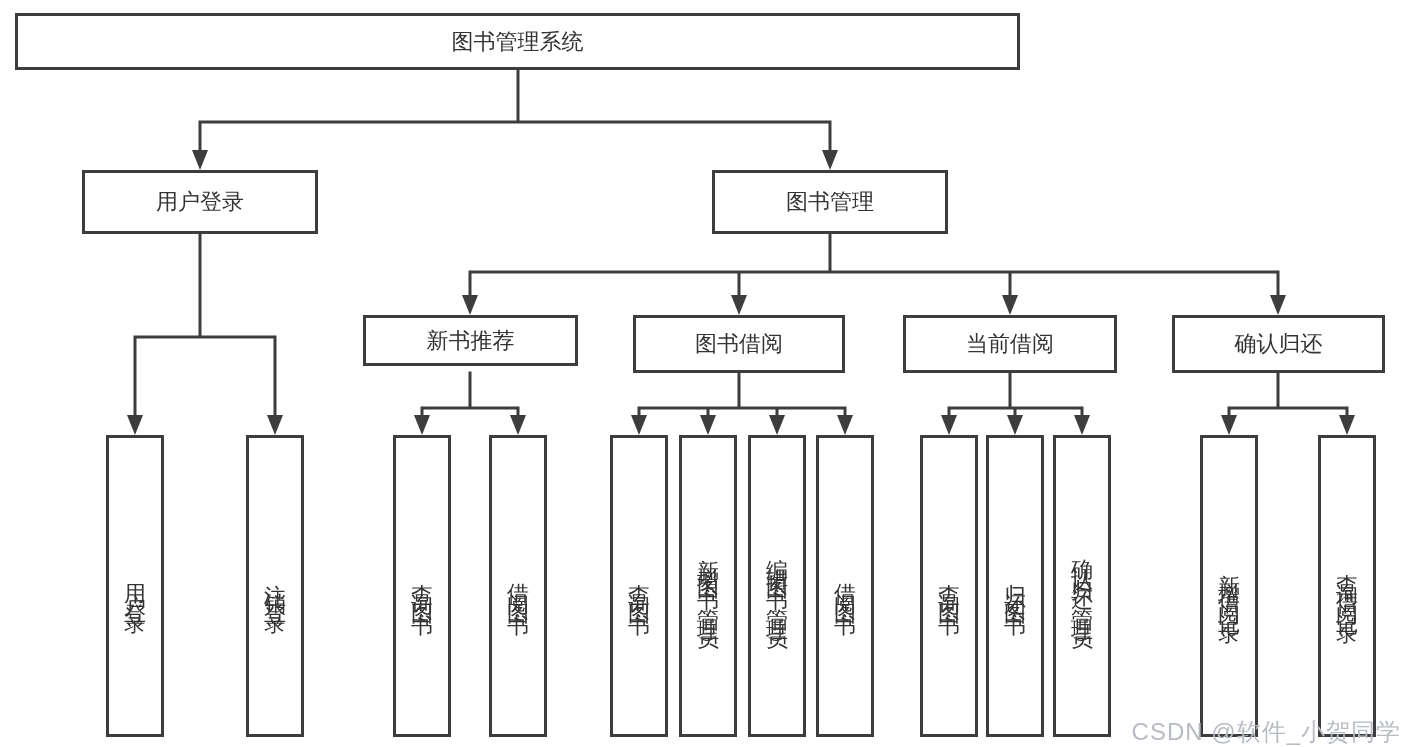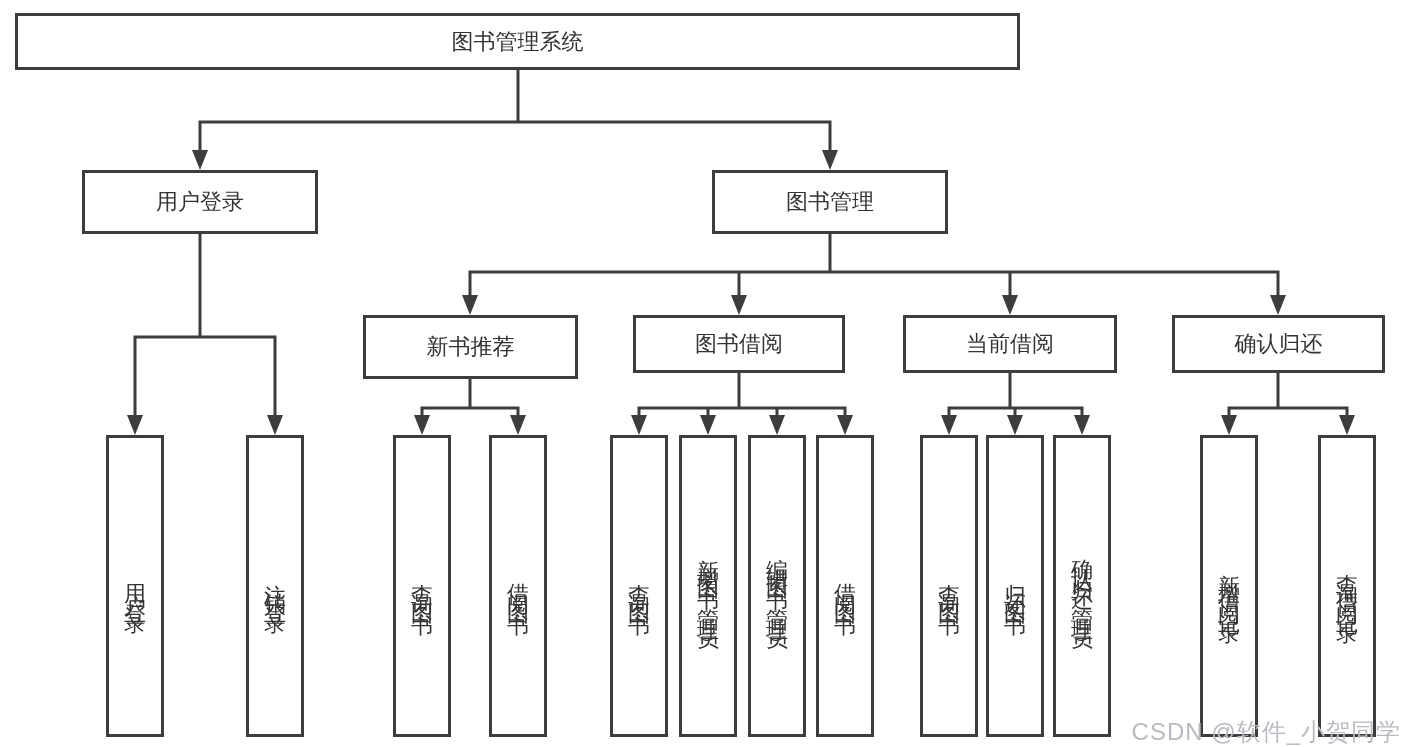--- a/index.html
+++ b/index.html
@@ -17,21 +17,21 @@
   .v{
     writing-mode:vertical-rl;text-orientation:mixed;
     letter-spacing:10px;font-size:22px;white-space:normal;
   }
   
   .n-root{left:15px;top:13px;width:1005px;height:57px;}
   
   .n-login{left:82px;top:170px;width:236px;height:64px;}
   .n-mgmt{left:712px;top:170px;width:236px;height:64px;text-align:right;}
   
-  .n-nbr{left:363px;top:315px;width:215px;height:64px;}
+  .n-nbr{left:363px;top:315px;width:215px;height:51px;}
   .n-bb{left:633px;top:315px;width:212px;height:58px;}
   .n-cb{left:903px;top:315px;width:214px;height:58px;}
   .n-br{left:1172px;top:315px;width:213px;height:58px;}
   
   .leaf{top:435px;width:58px;height:302px;}
   .l1{left:106px;} .l2{left:246px;}
   .l3{left:393px;} .l4{left:489px;}
   .l5{left:610px;} .l6{left:679px;} .l7{left:748px;} .l8{left:816px;}
   .l9{left:920px;} .l10{left:986px;} .l11{left:1053px;}
   .l12{left:1200px;} .l13{left:1318px;}

